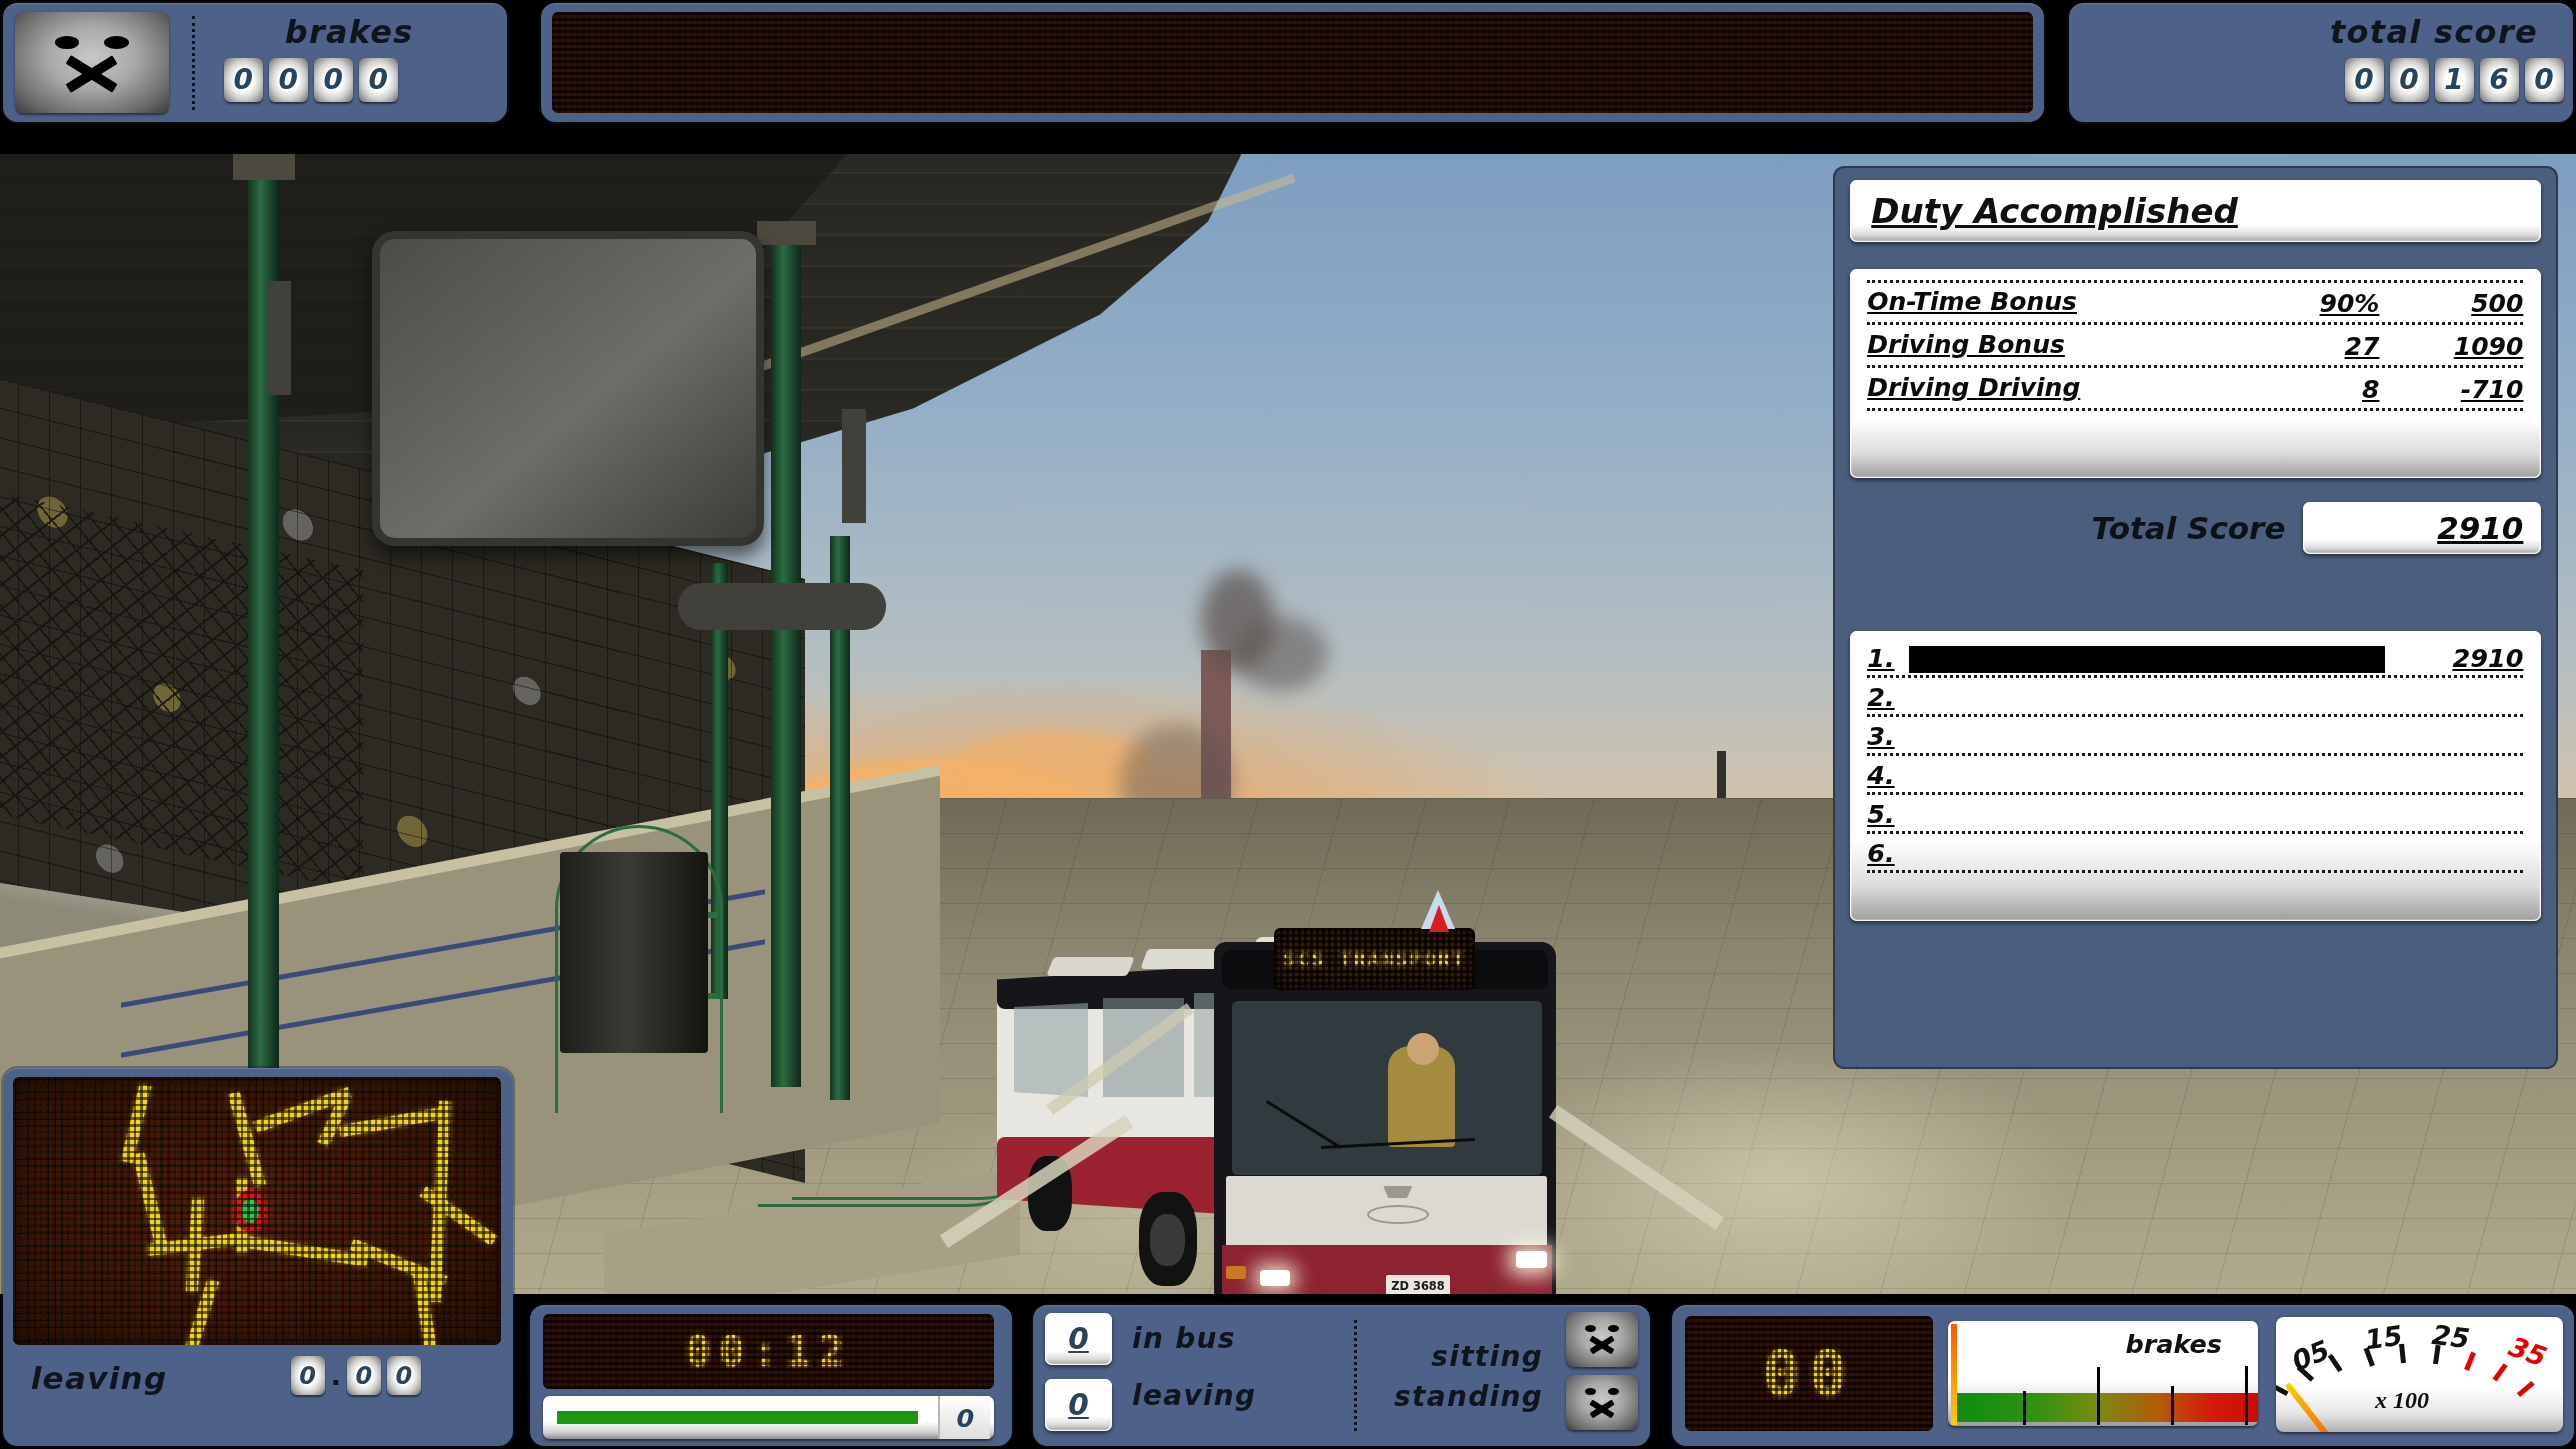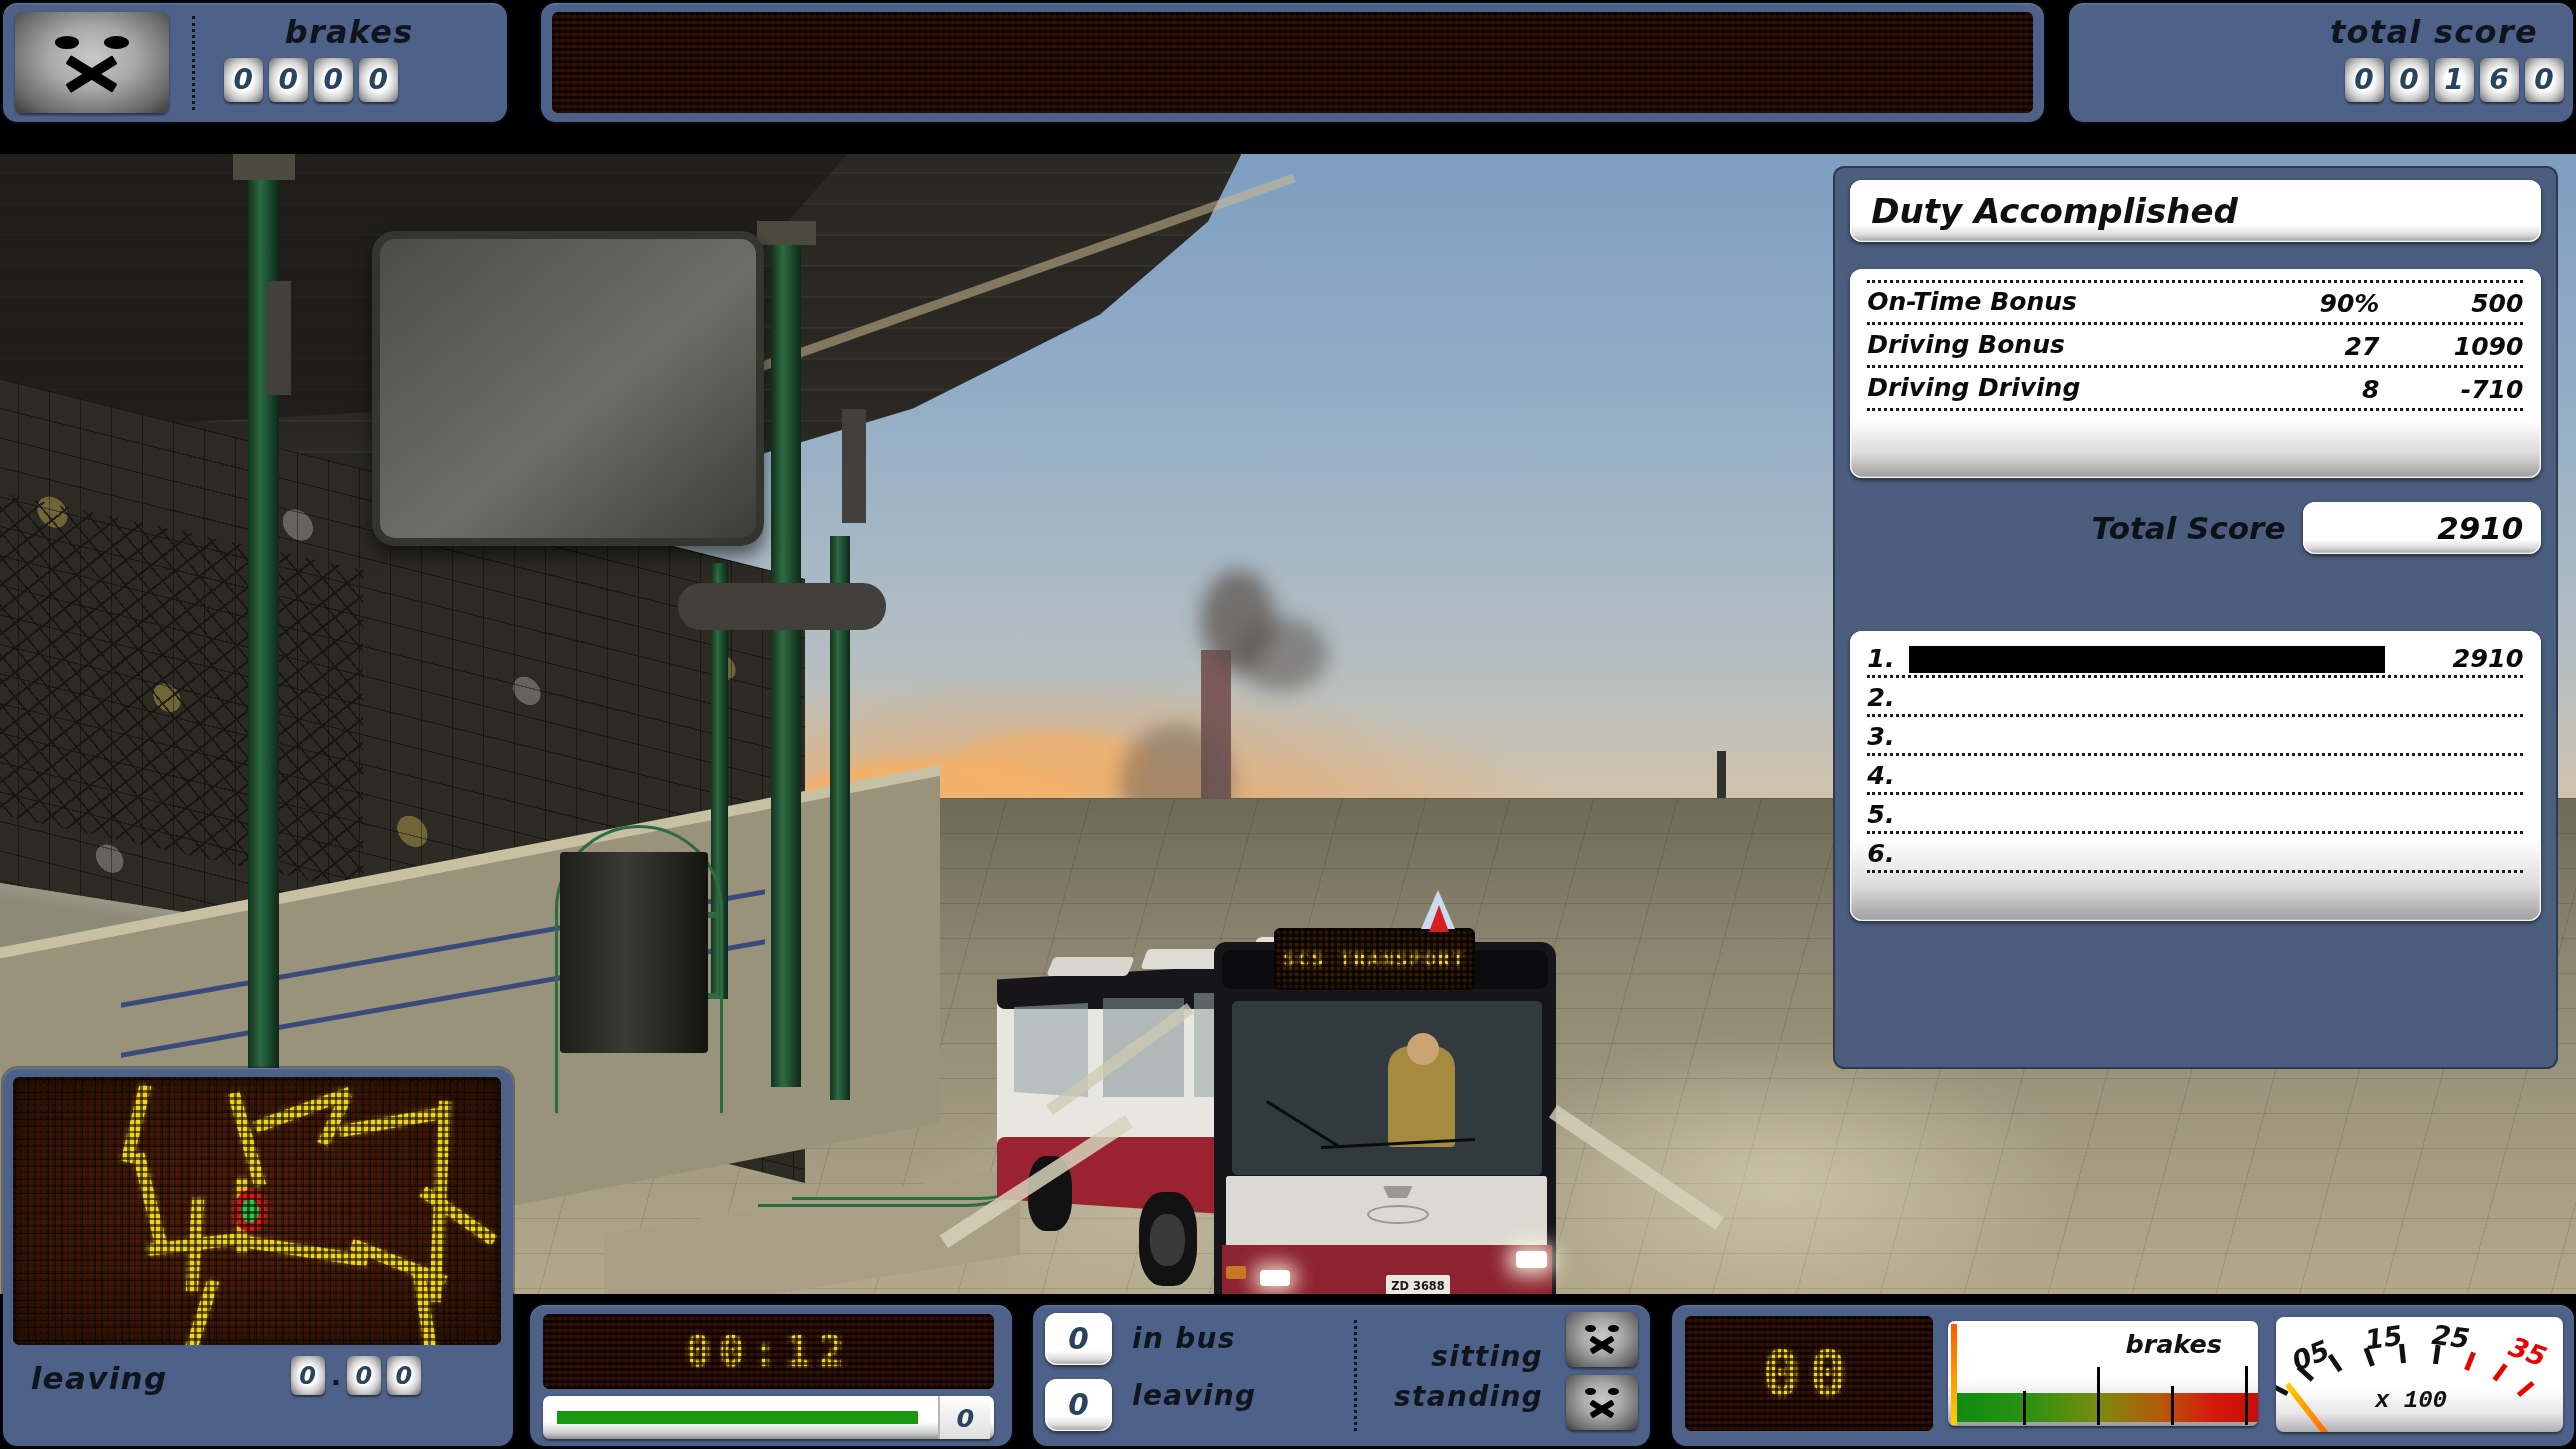--- a/index.html
+++ b/index.html
@@ -129,21 +129,21 @@
   .led-dim { position:absolute; inset:0; background:
       repeating-linear-gradient(to right, #6e2a0c 0 3.4px, #3a1206 3.4px 6px); opacity:.75; }
   .led-text { position:absolute; inset:0; display:flex; align-items:center; justify-content:center;
               color:#ffd21e; font-weight:bold; font-family:"DejaVu Sans Mono", monospace;
               letter-spacing:4px; text-shadow:0 0 5.4px rgba(255,190,20,.9); }
 
   
   .resPanel { position:absolute; left:1835px; top:168px; width:721px; height:899px;
               background:#4b5e7d; border-radius:9.4px; box-shadow:0 0 0 2px #2c3950; }
   .whitebox { background:linear-gradient(to bottom,#ffffff 0%, #ffffff 72%, #dcdcdc 88%, #9e9e9e 100%);
-              border-radius:12px; box-shadow:0 2px 4px rgba(0,0,0,.55), inset 0 0 0 1.3px rgba(255,255,255,.9); }
+              border-radius:7px; box-shadow:0 2px 4px rgba(0,0,0,.55), inset 0 0 0 1.3px rgba(255,255,255,.9);text-decoration:underline; }
   .resTitle { position:absolute; left:14.8px; top:12px; width:691px; height:62px;
               display:flex; align-items:center; padding-left:21.5px;
               font-size:34px; font-style:italic; font-weight:bold; color:#101010;
               font-family:"DejaVu Sans", sans-serif; }
   .resTable { position:absolute; left:14.8px; top:101px; width:691px; height:209px; padding:9.4px 17.4px 0 17.4px; }
   .rrow { display:flex; align-items:flex-start; font-size:25px; font-weight:bold; font-style:italic;
           color:#0a0a0a; font-family:"DejaVu Sans", sans-serif; padding:4px 0 2.7px 0; }
   .rrow .rl { flex:1; line-height:1.02; }
   .rrow .rq { width:121px; text-align:right; }
   .rrow .rv { width:144px; text-align:right; }
@@ -184,21 +184,21 @@
                 background:linear-gradient(to bottom,#ff5a00,#ffd000); }
 
   .tach { position:relative; background:linear-gradient(to bottom,#fff 0%,#fff 62%,#e6e6e6 84%,#b0b0b0 100%);
           border-radius:8px; overflow:hidden; box-shadow:0 1.3px 3.4px rgba(0,0,0,.5); }
   .tach .tnum { position:absolute; font-size:27px; font-weight:bold; font-style:italic;
                 color:#111; font-family:"DejaVu Sans", sans-serif; }
   .tach .tnum.red { color:#e60000; }
   .tach .tk { position:absolute; width:4.7px; height:19px; background:#111; transform-origin:50% 100%; }
   .tach .tk.red { background:#e60000; }
   .tach .x100 { position:absolute; left:99px; top:70px; font-size:24px; font-weight:bold; font-style:italic;
-                color:#111; font-family:Liberation Mono, monospace; }
+                color:#111; font-family:Liberation Serif, serif; }
   .tach .tneedle { position:absolute; left:10.7px; top:64px; width:79px; height:6px; border-radius:2.7px;
                 background:linear-gradient(to right,#ffd000,#ff4d00); transform:rotate(52deg); transform-origin:0 50%; }
 
   
   .minimap { position:relative; background:radial-gradient(ellipse at 50% 50%, #5a1d0c 0%, #3d1205 70%, #2a0c03 100%);
              border-radius:6.7px; overflow:hidden; box-shadow:inset 0 0 17.4px rgba(0,0,0,.75); }
   .minimap .dots { position:absolute; inset:0;
       background-image:
         repeating-linear-gradient(to right, rgba(255,200,40,.16) 0 2px, transparent 2px 6.7px),
         repeating-linear-gradient(to bottom, rgba(255,200,40,.16) 0 2px, transparent 2px 6.7px); }

